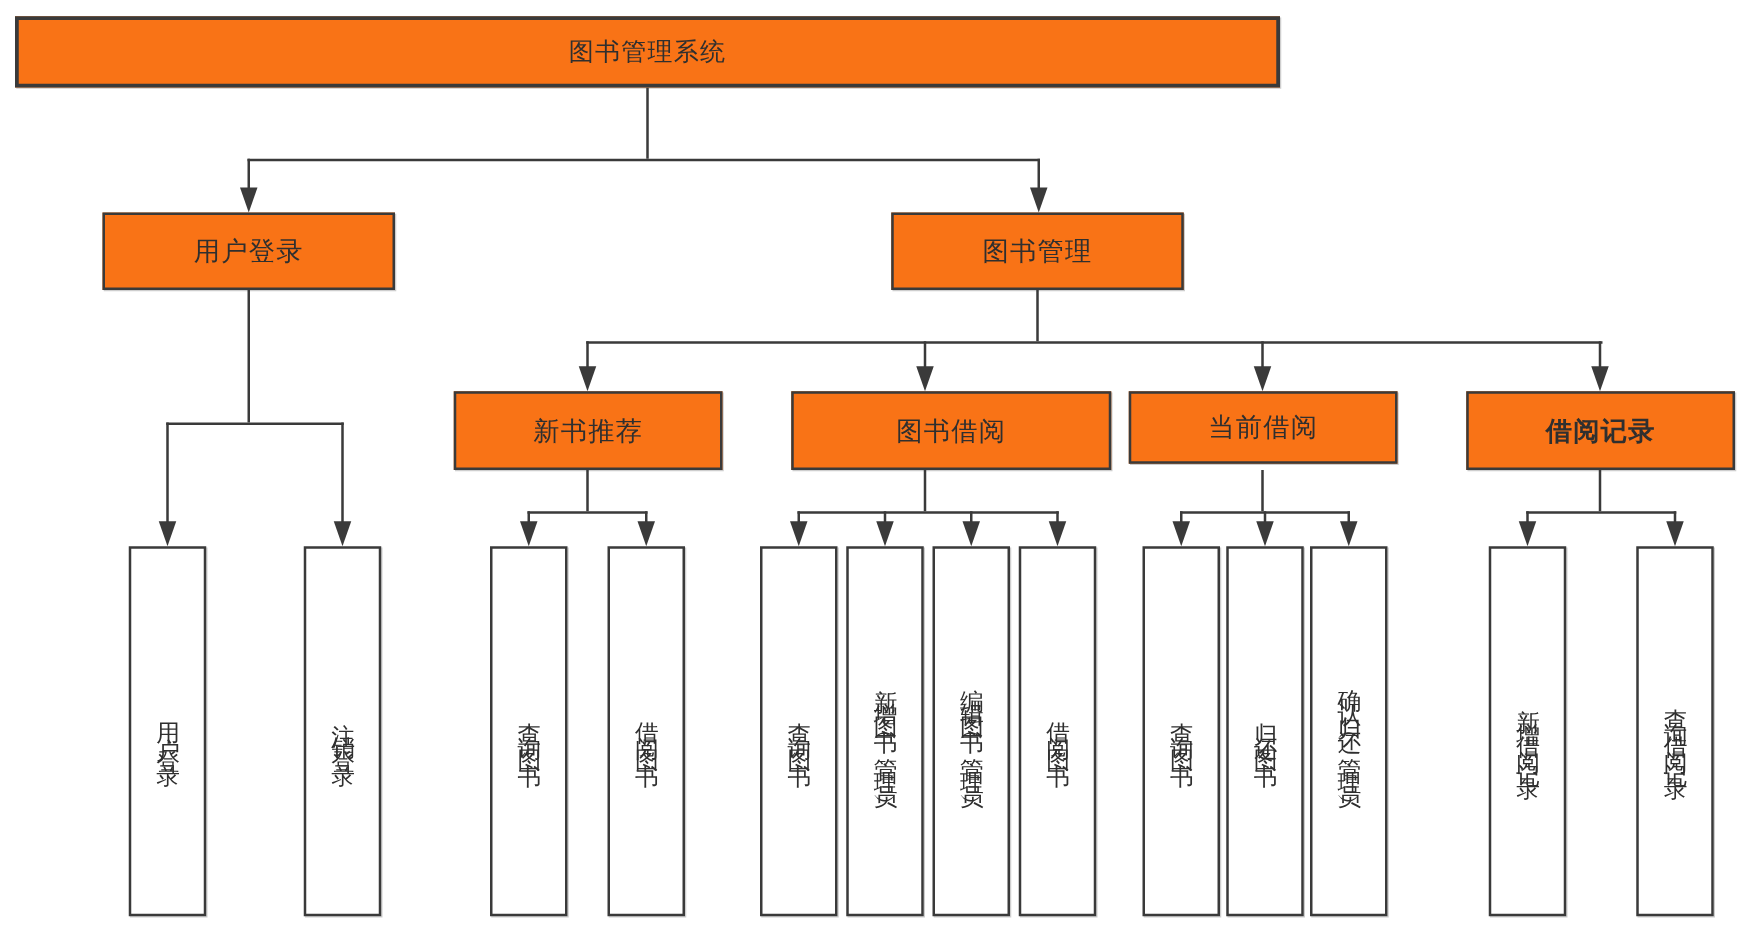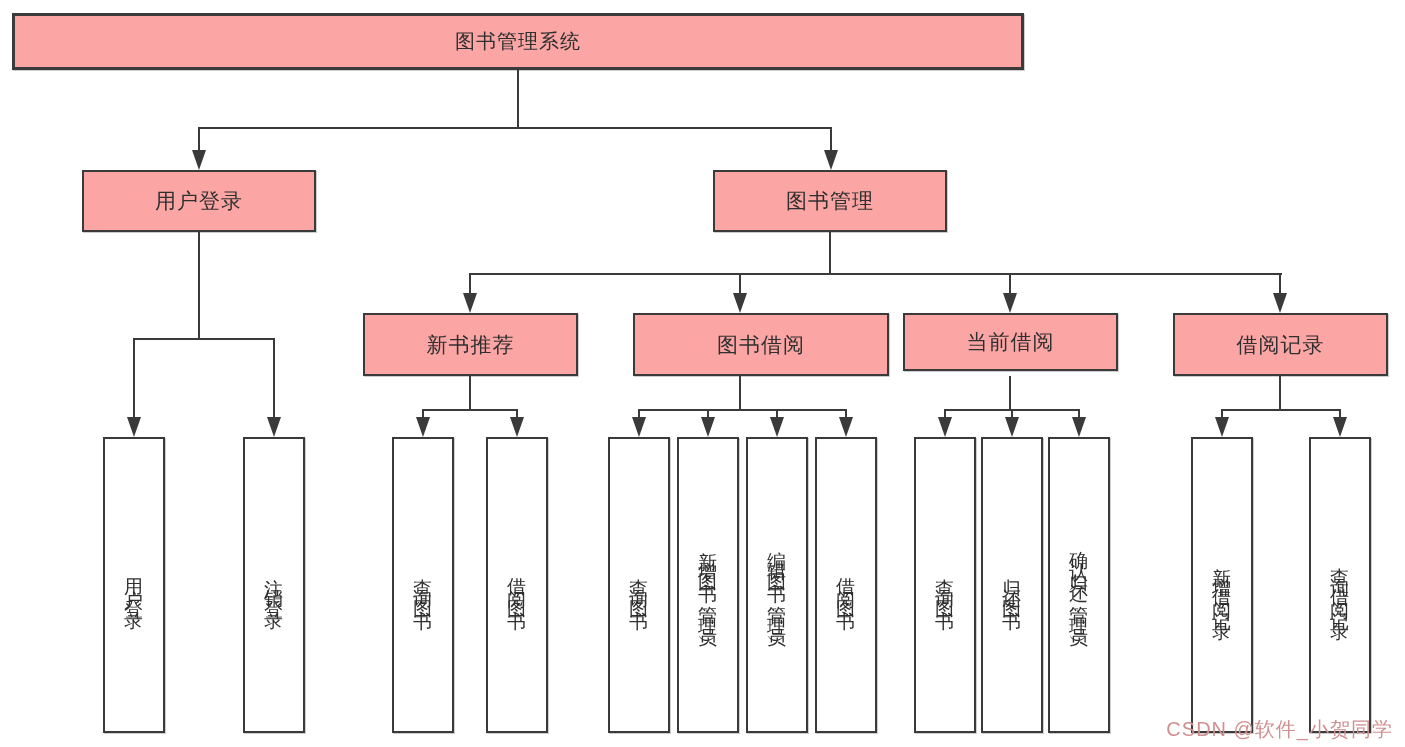--- a/index.html
+++ b/index.html
@@ -10,21 +10,21 @@
   #canvas{
     position:relative;
     width:1405px;height:747px;
     background:var(--background,#fff);
     overflow:hidden;
   }
   .box{
     position:absolute;
     box-sizing:border-box;
     border:2px solid var(--line,#3a3a3a);
-    background:#fca5a5;
+    background:#f97316;
     display:flex;align-items:center;justify-content:center;
     font-size:21px;color:var(--text,#2f2f2f);
     letter-spacing:1px;
     box-shadow:1px 1px 0 rgba(60,60,60,.25);
   }
   .box.root{border-width:3px;font-size:20px;}
   .leaf{
     position:absolute;
     box-sizing:border-box;
     border:2px solid var(--line,#3a3a3a);
@@ -135,21 +135,21 @@
 
   <div class="box" style="left:713px;top:170px;width:234px;height:62px;">
     <span>图书管理</span>
   </div>
   <div class="box" style="left:633px;top:313px;width:256px;height:63px;">
     <span>图书借阅</span>
   </div>
   <div class="box" style="left:903px;top:313px;width:215px;height:58px;">
     <span>当前借阅</span>
   </div>
-  <div class="box" style="left:1173px;top:313px;width:215px;height:63px;">
+  <div class="box" style="left:1173px;top:313px;width:215px;height:63px;font-weight:bold;">
     <span>借阅记录</span>
   </div>
 
   <div class="leaf" style="left:103px;top:437px;width:62px;height:296px;">
     <span>用户登录</span>
   </div>
   <div class="leaf" style="left:243px;top:437px;width:62px;height:296px;">
     <span>注销登录</span>
   </div>
 
@@ -183,15 +183,14 @@
     <span>确认归还（管理员）</span>
   </div>
 
   <div class="leaf" style="left:1191px;top:437px;width:62px;height:296px;">
     <span>新增借阅记录</span>
   </div>
   <div class="leaf" style="left:1309px;top:437px;width:62px;height:296px;">
     <span>查询借阅记录</span>
   </div>
 
-  <div class="watermark">CSDN @软件_小贺同学</div>
 
 </div>
 
 </body></html>

